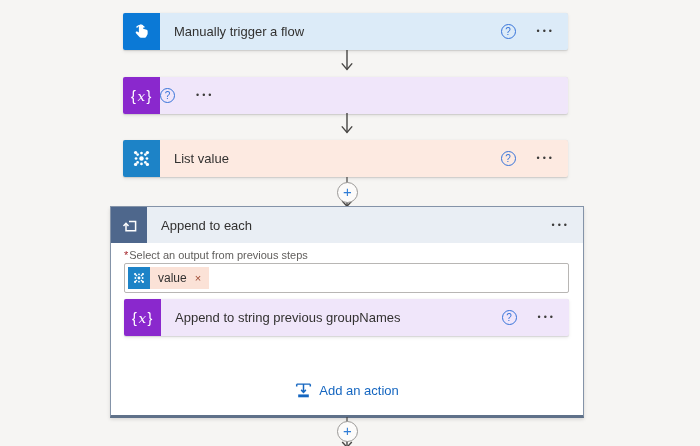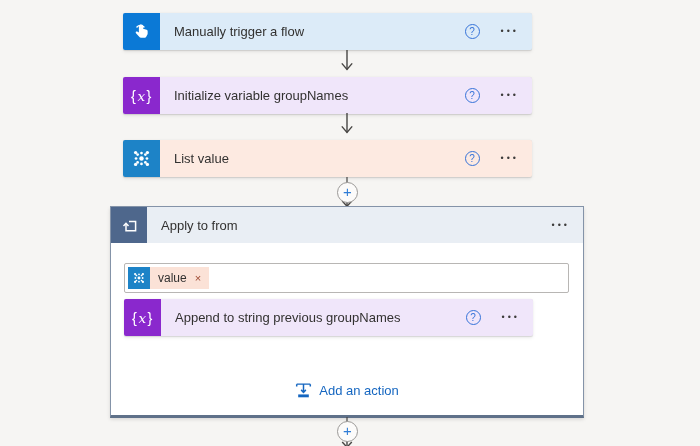--- a/index.html
+++ b/index.html
@@ -6,21 +6,21 @@
   html,body { width:700px; height:446px; overflow:hidden; }
   body { font-family:"Liberation Sans", sans-serif; }
 
   #canvas {
     position:relative; width:700px; height:446px;
     background:var(--canvas_bg); overflow:hidden;
   }
 
   
   .step-card {
-    position:absolute; height:37px; width:409px;
+    position:absolute; height:37px; width:445px;
     display:flex; align-items:stretch; border-radius:2px;
     box-shadow:0 0.3px 0.9px rgba(0,0,0,.10), 0 1.6px 3.6px rgba(0,0,0,.08);
     cursor:pointer; overflow:hidden;
   }
   #card-trigger { left:123px; top:13px;  background:var(--trigger_bg); }
   #card-init    { left:123px; top:77px;  background:var(--variable_bg); }
   #card-list    { left:123px; top:140px; background:var(--groups_bg); }
 
   .card-icon {
     width:37px; flex:none; display:flex; align-items:center; justify-content:center;
@@ -132,21 +132,20 @@
   </svg>
 
   <div class="step-card" id="card-init">
     <div class="card-icon icon-variable">
       <span class="var-glyph">
           <span>{</span>
           <span class="x">x</span>
           <span>}</span>
         </span>
     </div>
-    <div class="card-title">Initialize variable groupNames</div>
     <div class="card-right">
       <div class="help-badge">?</div>
       <div class="menu-dots">•••</div>
     </div>
   </div>
 
   <svg class="flow-arrow" style="top:113px" width="16" height="27">
     <line x1="8" y1="0" x2="8" y2="19.5" stroke="#474543" stroke-width="1.4"></line>
     <path d="M2.8 13.4 L8 19.4 L13.2 13.4" fill="none" stroke="#474543" stroke-width="1.4"></path>
   </svg>
@@ -186,27 +185,30 @@
   </svg>
 
   <div id="scope">
     <div class="scope-header">
       <div class="card-icon icon-scope">
         <svg width="20" height="20" viewBox="0 0 20 20" fill="none" stroke="#fff" stroke-width="1.5">
           <path d="M7 9 V15.8 H16.6 V6.6 H10"></path>
           <path d="M4.5 11 L7 8.3 L9.5 11"></path>
         </svg>
       </div>
-      <div class="card-title">Apply to from</div>
+      <div class="card-title">Append to each</div>
       <div class="card-right">
         <div class="menu-dots">•••</div>
       </div>
     </div>
 
     <div class="scope-body">
+      <div class="field-label">
+        <span class="req">*</span><span>Select an output from previous steps</span>
+      </div>
 
       <div class="token-input">
         <div class="token-chip">
           <div class="chip-icon">
             <svg width="14" height="14" viewBox="0 0 20 20" fill="#fff">
               <circle cx="10" cy="10" r="2.1"></circle>
               <circle cx="15.2" cy="10" r="1.3"></circle>
                 <circle cx="13.7" cy="13.7" r="1.3"></circle>
               <circle cx="10" cy="15.2" r="1.3"></circle>
                 <circle cx="6.3" cy="13.7" r="1.3"></circle>

